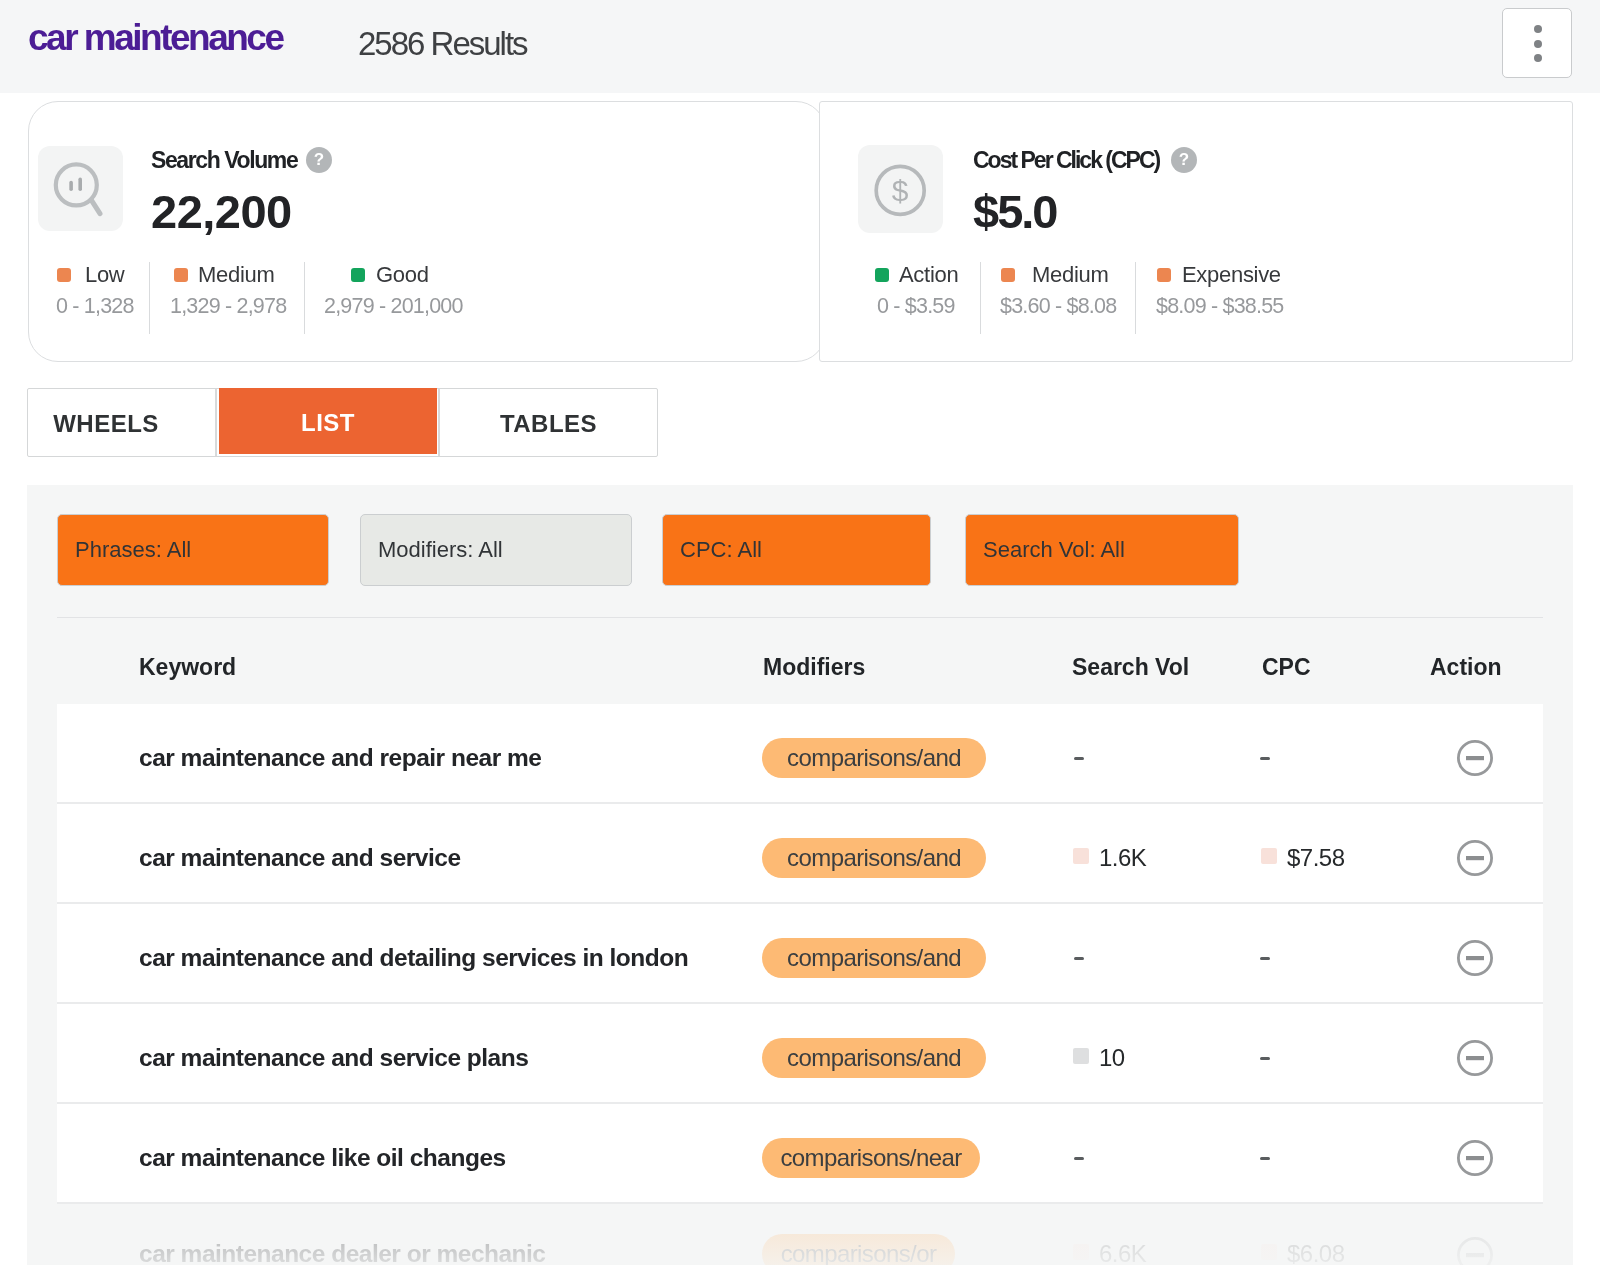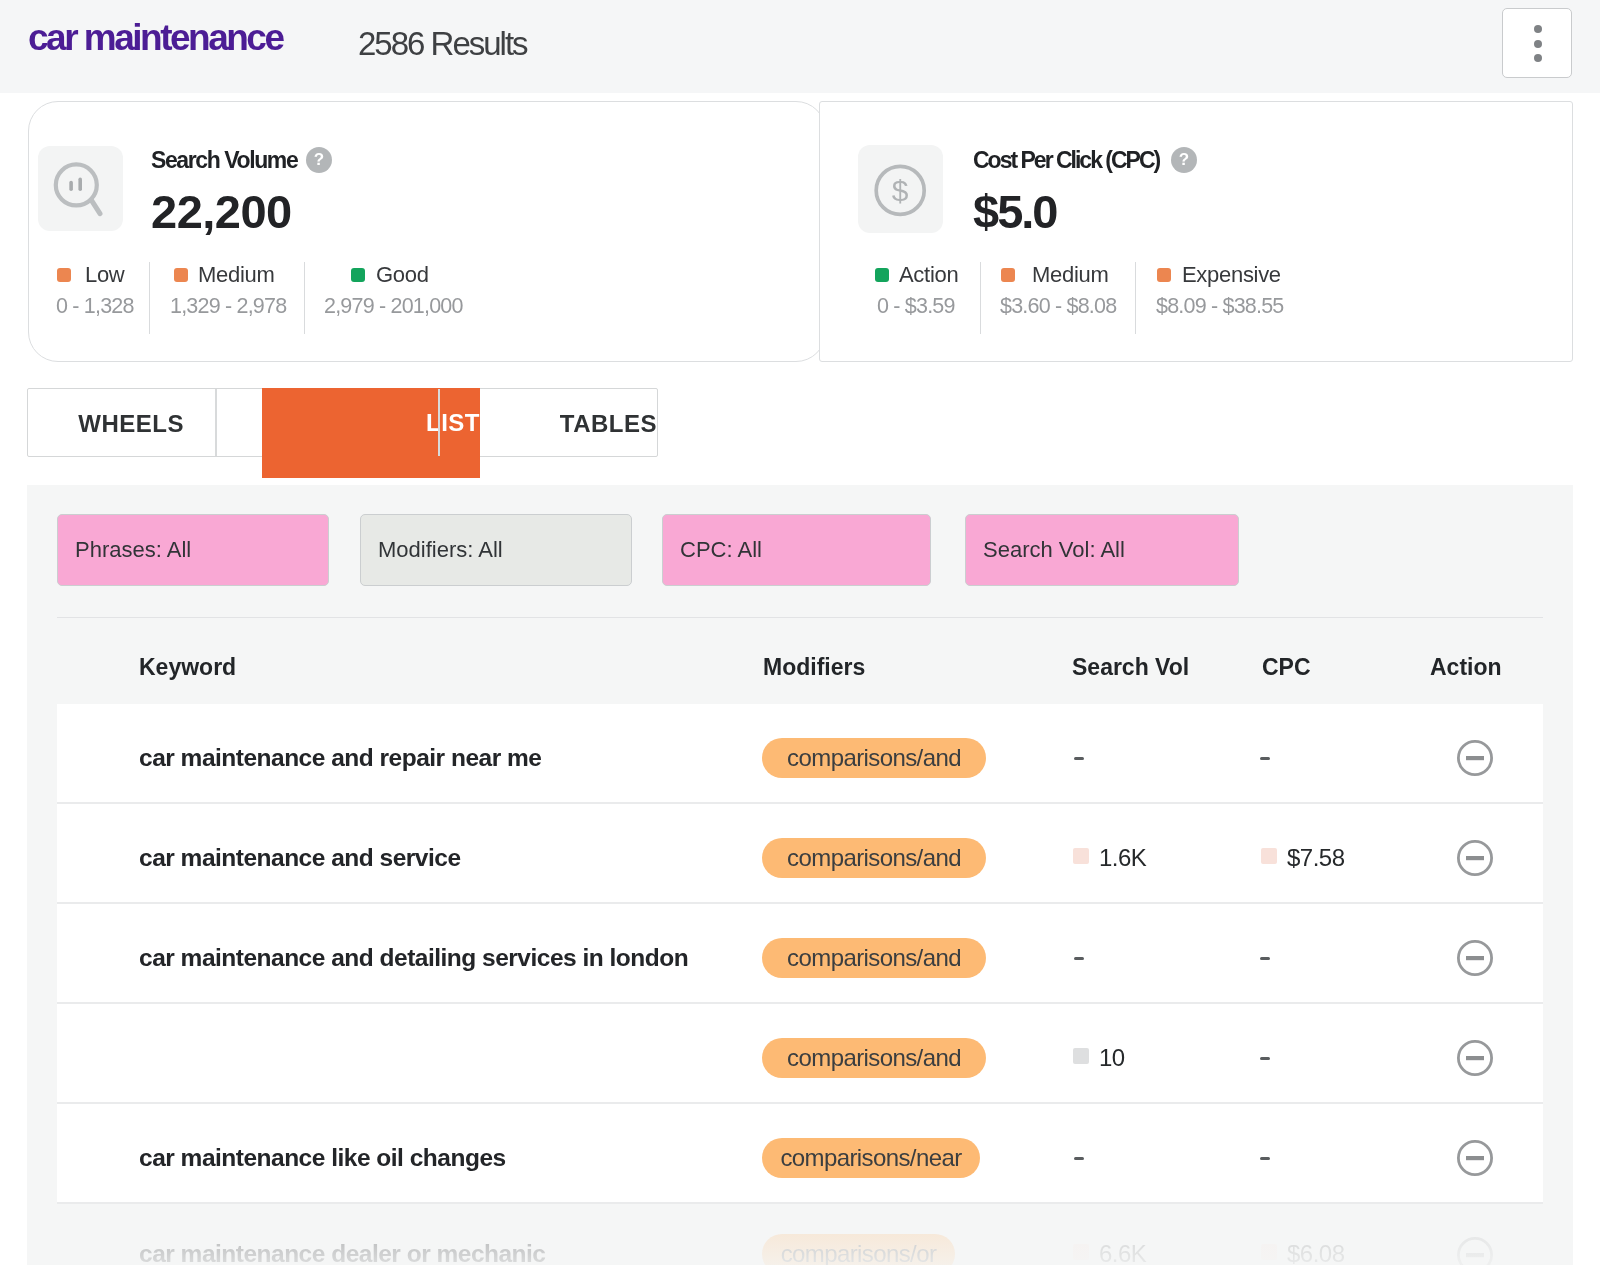--- a/index.html
+++ b/index.html
@@ -19,26 +19,26 @@
   .qmark { width:26px; height:26px; border-radius:50%; background:#b3b6b8; color:#fff; font-size:17px; font-weight:700; text-align:center; line-height:26px; }
   .bigval { font-size:47px; font-weight:700; letter-spacing:-0.5px; color:#222326; white-space:nowrap; }
   .lsq { width:14px; height:14px; border-radius:3px; }
   .llab { font-size:22px; font-weight:400; letter-spacing:-0.3px; color:#37393c; white-space:nowrap; }
   .lrange { font-size:21.5px; letter-spacing:-0.8px; font-weight:400; color:#97999c; white-space:nowrap; }
   .ldiv { width:1px; background:#d9dbdd; }
   .or { background:#ec8650; }
   .gr { background:#13a45c; }
 
   .tabstrip { left:27px; top:388px; width:631px; height:69px; background:#fff; border:1px solid #d5d7d8; border-radius:2px; }
-  .tab { font-size:24px; font-weight:700; color:#2f3234; text-align:right; line-height:69px; letter-spacing:0.5px; }
+  .tab { font-size:24px; font-weight:700; color:#2f3234; text-align:center; line-height:69px; letter-spacing:0.5px; }
   .tabsep { width:2px; background:#d8dadb; top:0; height:67px; }
-  .tabactive { left:191px; top:-1px; width:218px; height:90px; background:#ec6431; color:#fff;margin-left:43px; }
+  .tabactive { left:191px; top:-1px; width:218px; height:66px; background:#ec6431; color:#fff; }
 
   .panel { left:27px; top:485px; width:1546px; height:780px; background:#f5f6f6; }
-  .fbox { top:29px; height:72px; background:#f9a8d4; border:1px solid #cbced0; border-radius:5px; font-size:22px; color:#313437; line-height:70px; padding-left:17px; }
+  .fbox { top:29px; height:72px; background:#f97316; border:1px solid #cbced0; border-radius:5px; font-size:22px; color:#313437; line-height:70px; padding-left:17px; }
   .fdiv { left:30px; top:132px; width:1486px; height:1px; background:#e2e3e5; }
   .th { top:169px; font-size:23px; font-weight:700; color:#222528; white-space:nowrap; }
   .row { left:30px; width:1486px; height:98px; background:#fff; }
   .rsep { left:30px; width:1486px; height:1.5px; background:#eaebec; }
   .kw { font-size:24.5px; font-weight:700; letter-spacing:-0.5px; color:#232528; white-space:nowrap; }
   .pill { height:40px; border-radius:20px; background:#fdba74; font-size:24px; letter-spacing:-0.6px; color:#3b3e40; text-align:center; line-height:40px; white-space:nowrap; }
   .dash { width:10px; height:3px; background:#5a5d5f; border-radius:1.5px; }
   .chip { width:16px; height:16px; border-radius:2px; background:#f8e1da; }
   .chipgray { background:#dedfe0; }
   .val { font-size:24px; letter-spacing:-0.5px; color:#26292b; white-space:nowrap; }
@@ -158,20 +158,21 @@
 
   <div class="abs kw" style="left:139px; top:944px;">car maintenance and detailing services in london</div>
   <div class="abs pill" style="left:762px; top:938px; width:224px;">comparisons/and</div>
   <div class="abs dash" style="left:1074px; top:957px;"></div>
   <div class="abs dash" style="left:1260px; top:957px;"></div>
   <svg class="abs" style="left:1456px; top:939px;" width="38" height="38" viewBox="0 0 38 38">
       <circle cx="19" cy="19" r="16.6" fill="none" stroke="#97999b" stroke-width="2.8"></circle>
       <rect x="10" y="17" width="18" height="4.2" fill="#8c8e90"></rect>
     </svg>
 
+  <div class="abs kw" style="left:139px; top:1044px;">car maintenance and service plans</div>
   <div class="abs pill" style="left:762px; top:1038px; width:224px;">comparisons/and</div>
   <div class="abs chip chipgray" style="left:1073px; top:1048px;"></div>
   <div class="abs val" style="left:1099px; top:1044px;">10</div>
   <div class="abs dash" style="left:1260px; top:1057px;"></div>
   <svg class="abs" style="left:1456px; top:1039px;" width="38" height="38" viewBox="0 0 38 38">
       <circle cx="19" cy="19" r="16.6" fill="none" stroke="#97999b" stroke-width="2.8"></circle>
       <rect x="10" y="17" width="18" height="4.2" fill="#8c8e90"></rect>
     </svg>
 
   <div class="abs kw" style="left:139px; top:1144px;">car maintenance like oil changes</div>

